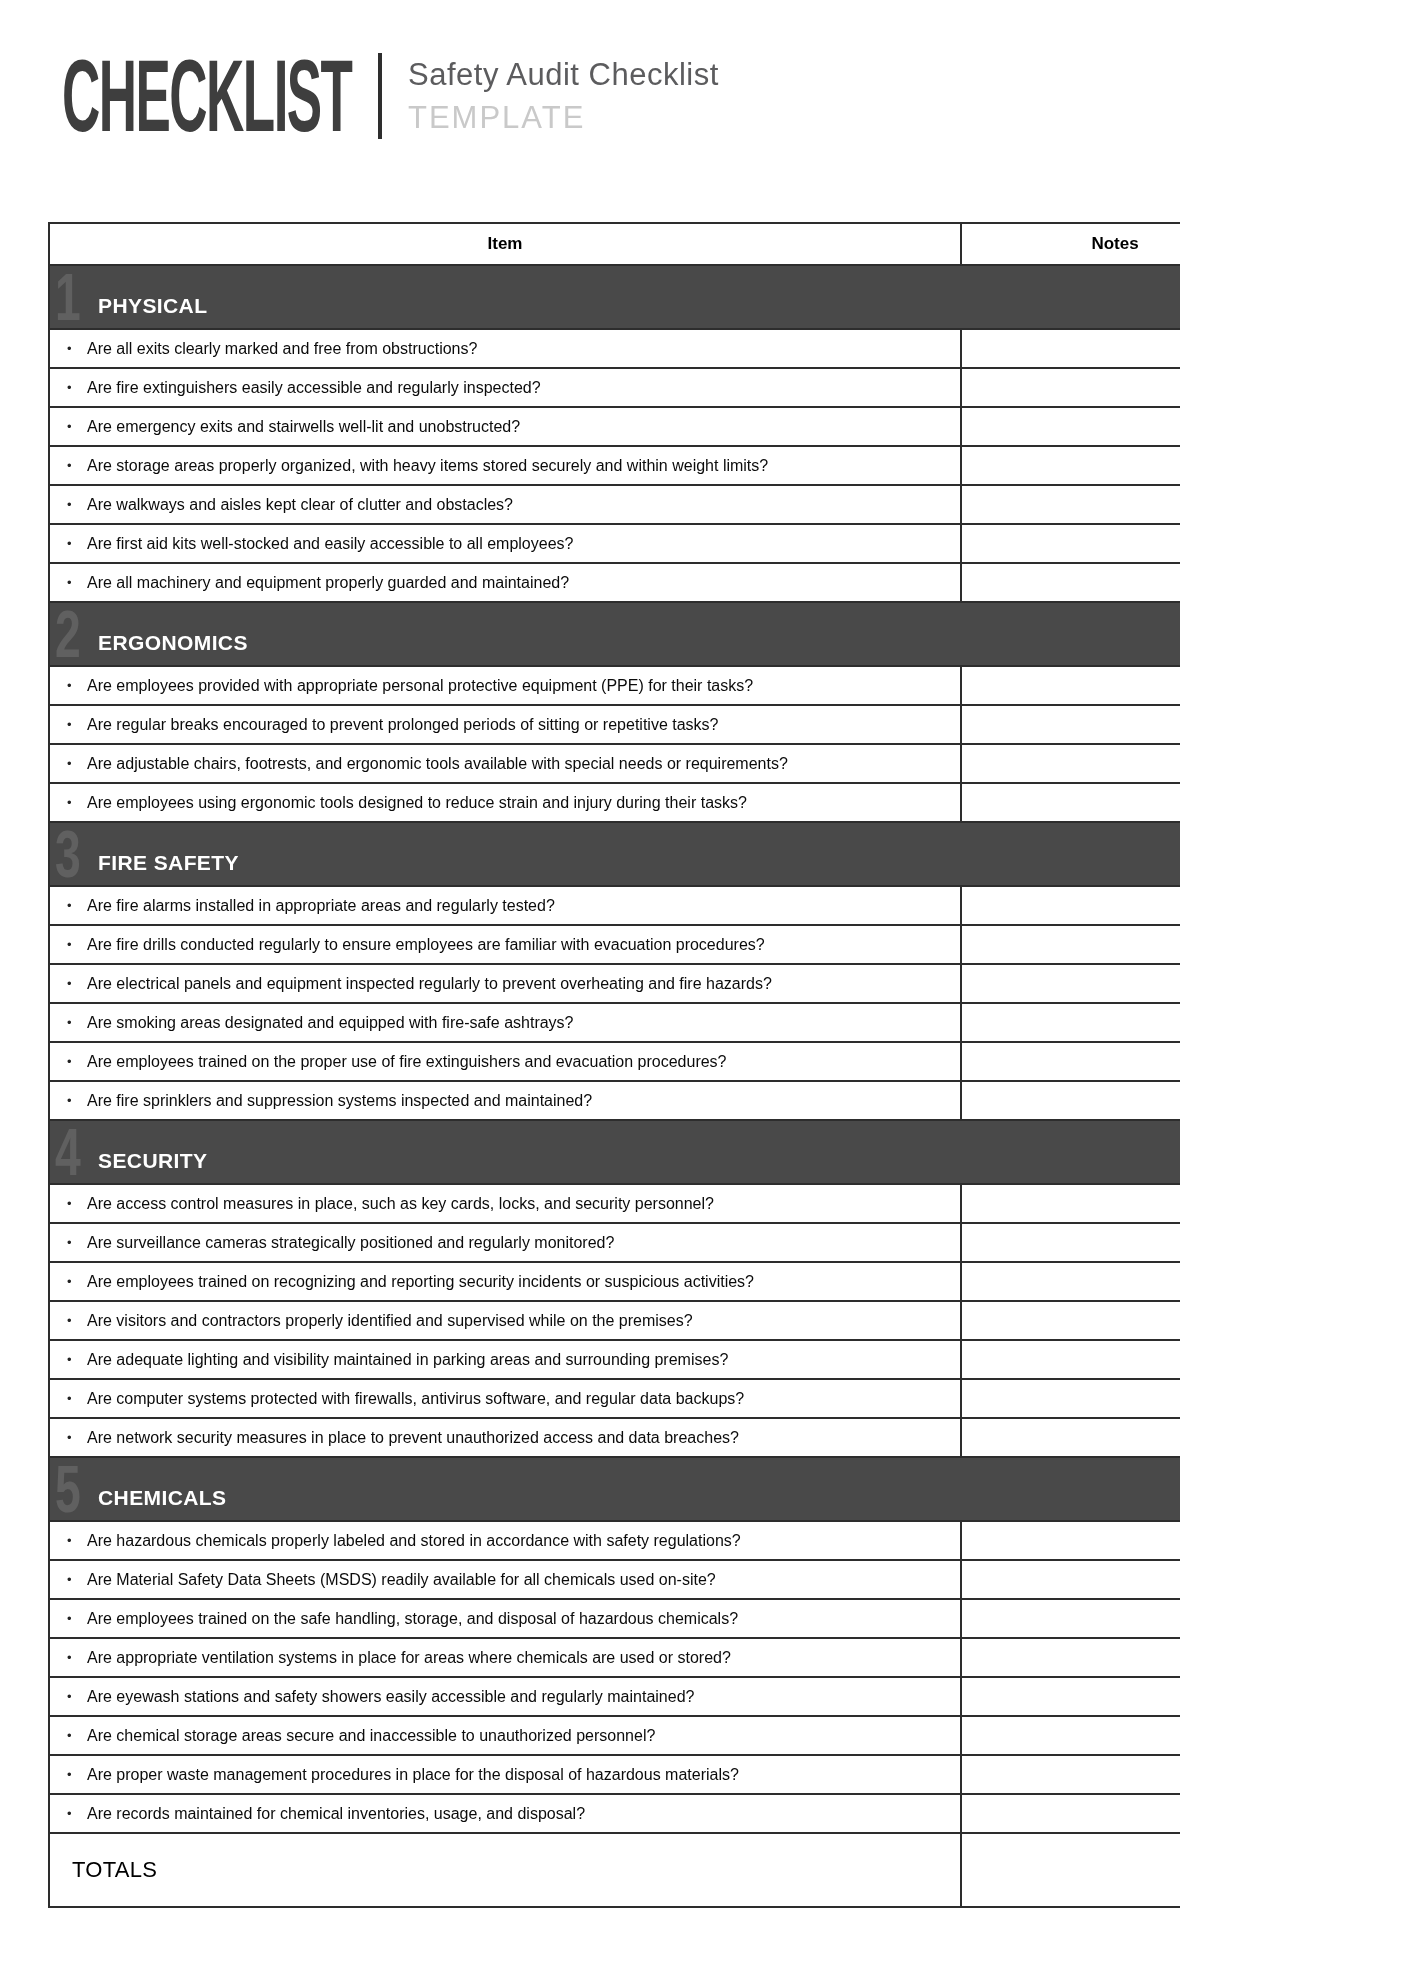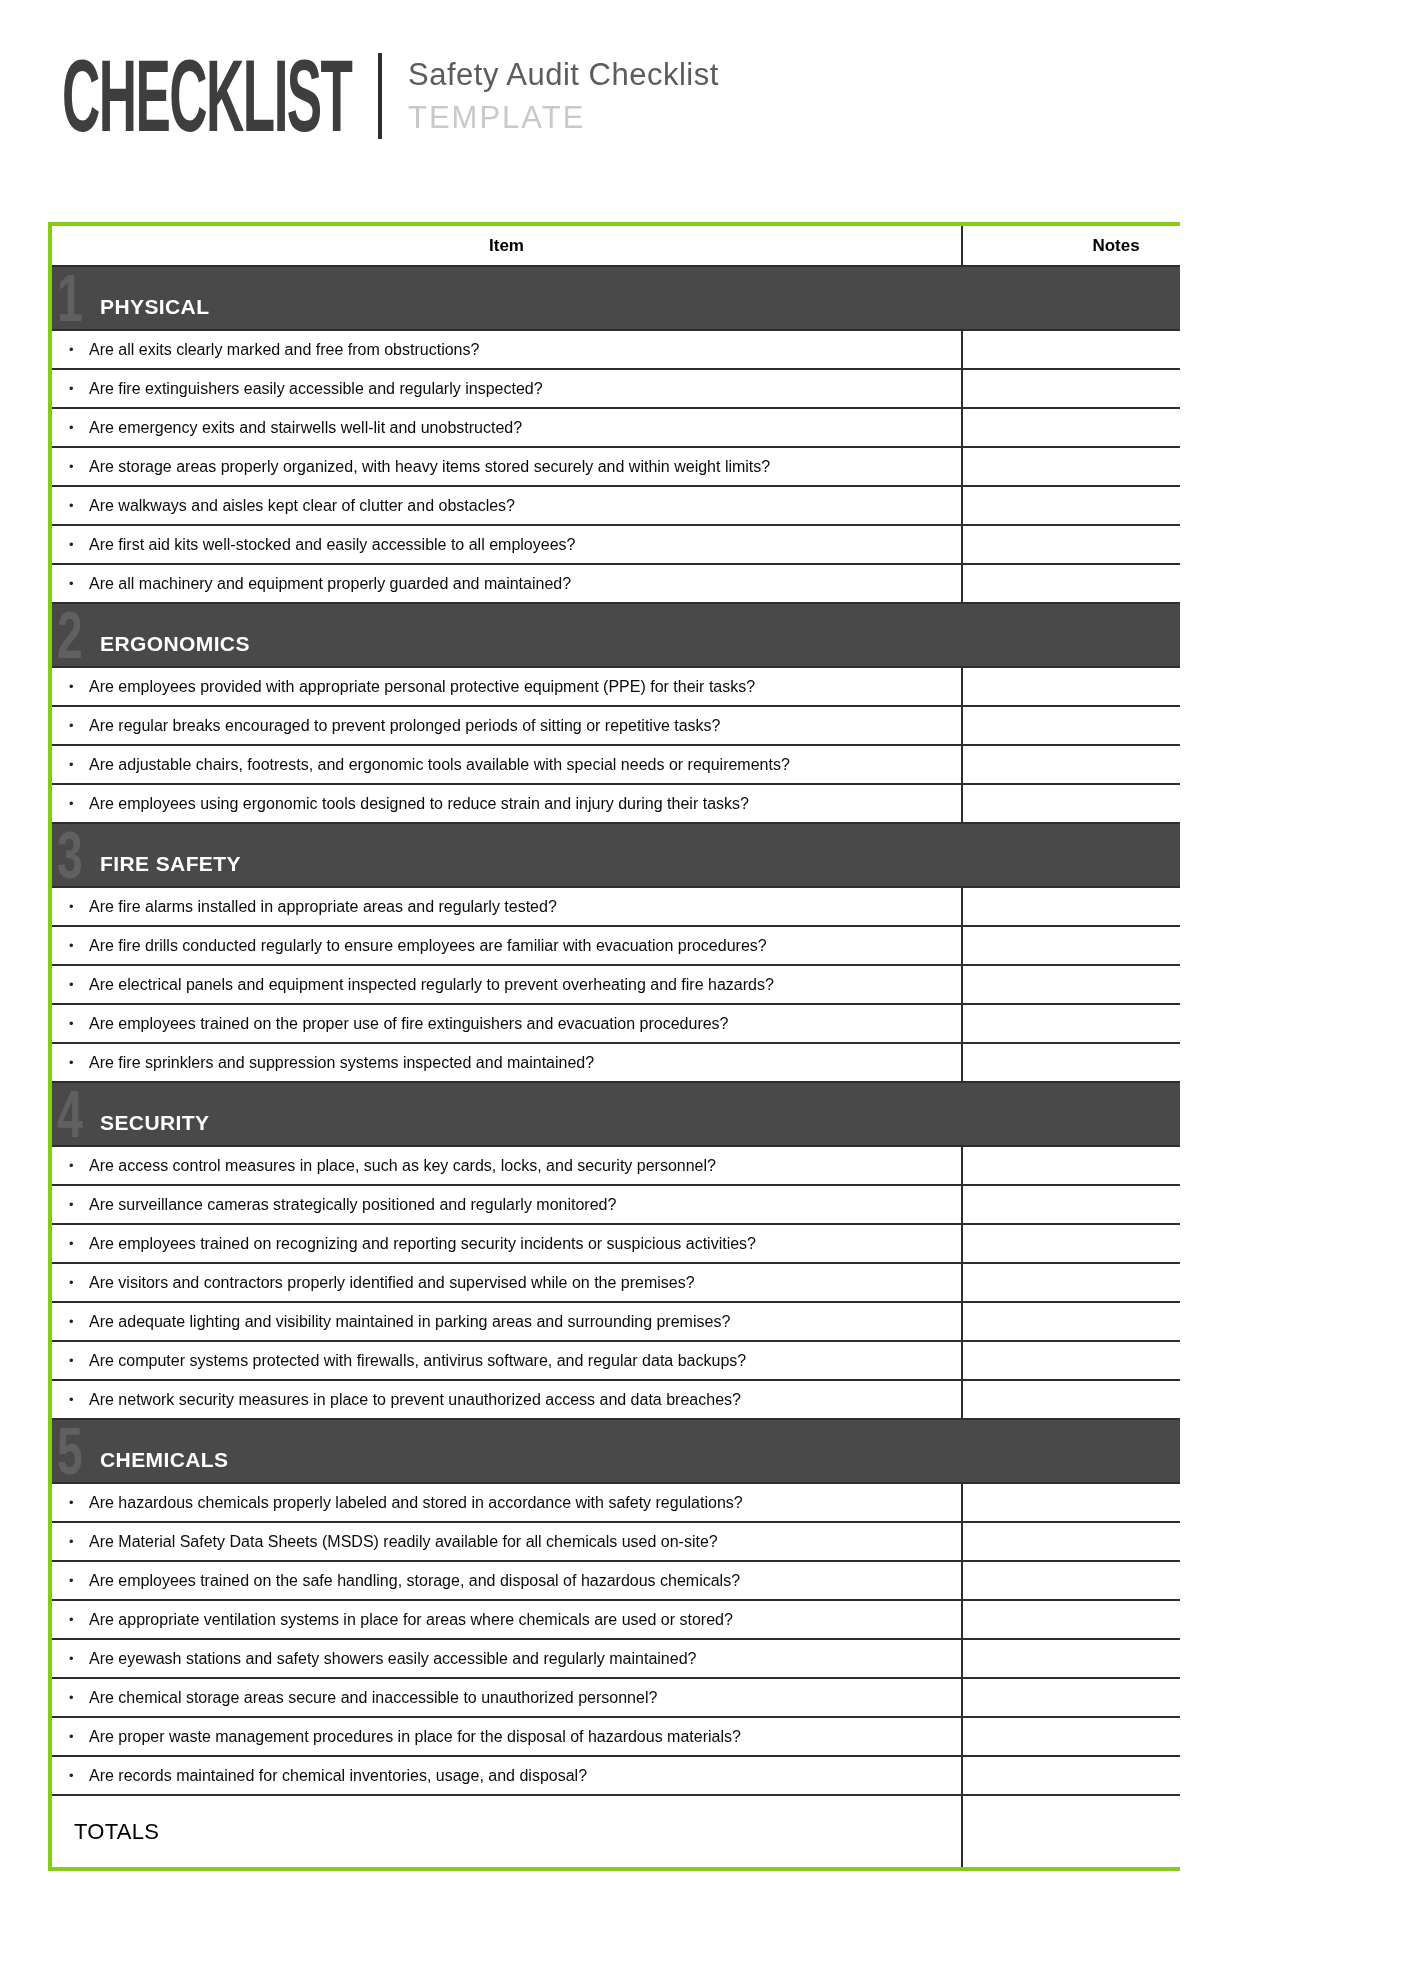--- a/index.html
+++ b/index.html
@@ -13,21 +13,21 @@
   .brand { font-size:102px; font-weight:800; color:#3e3e3e; letter-spacing:-3px;
            transform:scaleX(0.52); transform-origin:left center; white-space:nowrap; line-height:0.95; }
   .header-divider { width:4px; height:86px; background:#2e2e2e; margin:0 26px 0 4px; flex:none; }
   .titles { display:flex; flex-direction:column; justify-content:flex-start; }
   .doc-title { font-size:31px; font-weight:500; color:#5c5c5e; letter-spacing:0.5px; margin-bottom:7px; }
   .doc-subtitle { font-size:31px; font-weight:500; color:#c9c9c9; letter-spacing:2px; }
 
   
   table.checklist { position:absolute; top:222px; left:48px; width:1328px;
                     border-collapse:collapse; table-layout:fixed;
-                    border:4px solid #84cc16; }
+                    border:1px solid #84cc16; }
   col.c-item   { width:912px; }
   col.c-notes  { width:308px; }
   col.c-result { width:108px; }
 
   th, td { border:2px solid #2d2d2d; }
 
   thead th { height:42px; font-size:17px; font-weight:bold; color:#000;
              text-align:center; vertical-align:middle; background:#fff; }
 
   
@@ -171,20 +171,25 @@
           <td class="item-cell"><span class="bullet">•</span><span class="item-text">Are fire drills conducted regularly to ensure employees are familiar with evacuation procedures?</span></td>
           <td class="notes-cell"></td>
           <td class="result-cell"><span class="checkbox"></span></td>
         </tr>
         <tr class="item-row">
           <td class="item-cell"><span class="bullet">•</span><span class="item-text">Are electrical panels and equipment inspected regularly to prevent overheating and fire hazards?</span></td>
           <td class="notes-cell"></td>
           <td class="result-cell"><span class="checkbox"></span></td>
         </tr>
         <tr class="item-row">
+          <td class="item-cell"><span class="bullet">•</span><span class="item-text">Are smoking areas designated and equipped with fire-safe ashtrays?</span></td>
+          <td class="notes-cell"></td>
+          <td class="result-cell"><span class="checkbox"></span></td>
+        </tr>
+        <tr class="item-row">
           <td class="item-cell"><span class="bullet">•</span><span class="item-text">Are employees trained on the proper use of fire extinguishers and evacuation procedures?</span></td>
           <td class="notes-cell"></td>
           <td class="result-cell"><span class="checkbox"></span></td>
         </tr>
         <tr class="item-row">
           <td class="item-cell"><span class="bullet">•</span><span class="item-text">Are fire sprinklers and suppression systems inspected and maintained?</span></td>
           <td class="notes-cell"></td>
           <td class="result-cell"><span class="checkbox checked"><span class="check-glyph">✓</span></span></td>
         </tr>
         <tr class="section-row">

